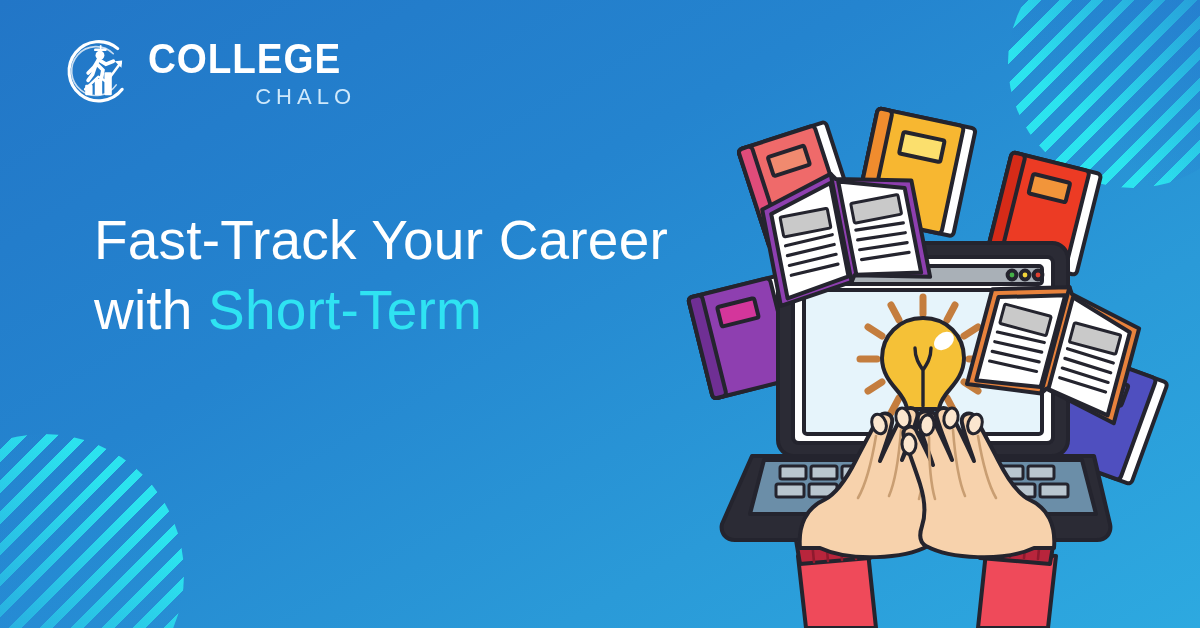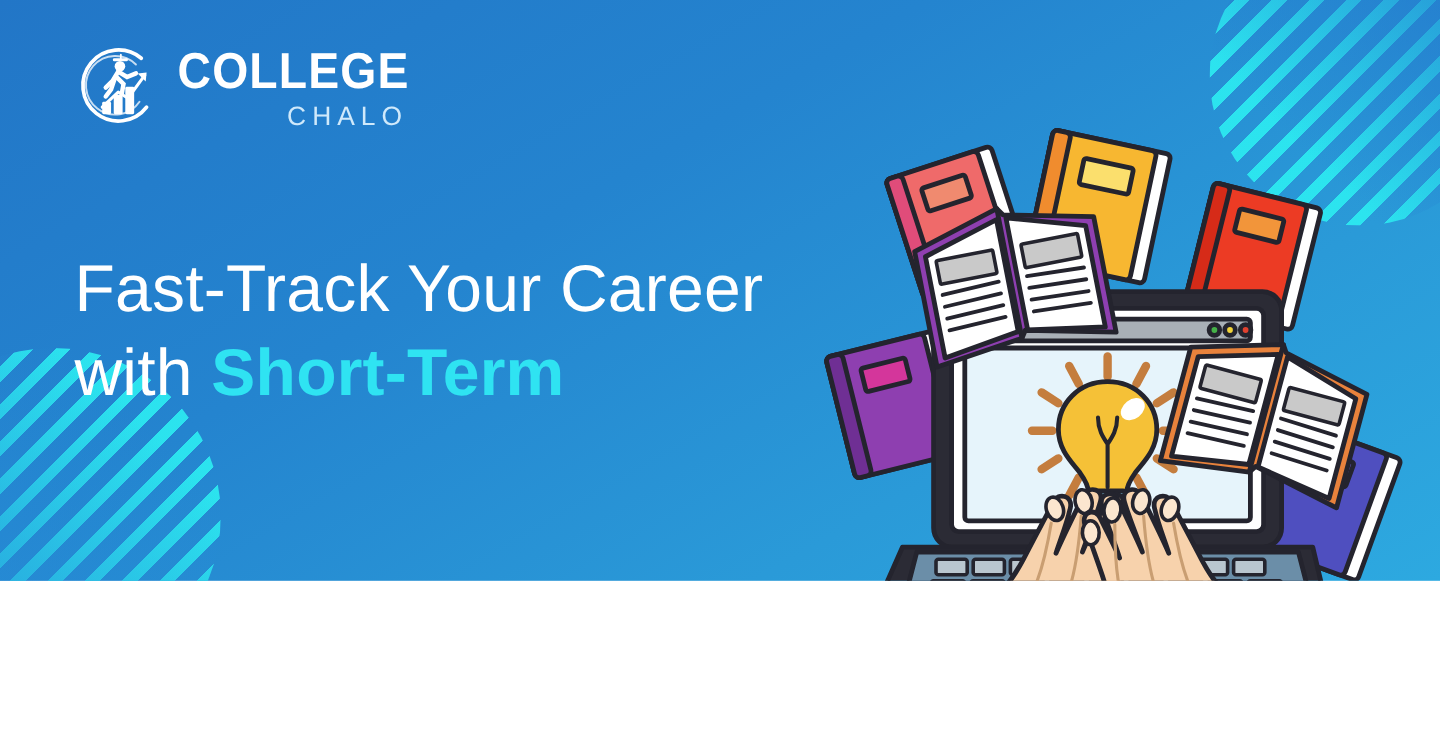--- a/index.html
+++ b/index.html
@@ -1,21 +1,21 @@
 <!DOCTYPE html>
 <html><head>
 <meta charset="utf-8">
 <style>
   html,body{margin:0;padding:0;}
   body{
     width:1200px;height:628px;overflow:hidden;
     font-family:"Liberation Sans","DejaVu Sans",sans-serif;
   }
   #banner{
-    position:relative;width:1200px;height:484px;overflow:hidden;
+    position:relative;width:1200px;height:628px;overflow:hidden;
     background:linear-gradient(150deg,#2276c7 0%,#2484cf 38%,#2a9ad8 72%,#2da9e0 100%);
   }
 
   
   .deco{position:absolute;border-radius:50%;overflow:hidden;}
   .deco .stripes{
     position:absolute;inset:0;
     background:repeating-linear-gradient(
       -45deg,
       rgba(44,232,240,.95) 0px, rgba(44,232,240,.95) 9px,
@@ -33,31 +33,31 @@
   #logo{position:absolute;left:60px;top:36px;display:flex;align-items:center;gap:14px;}
   #logo-mark{width:74px;height:74px;flex:0 0 auto;}
   #logo-words{display:flex;flex-direction:column;align-items:flex-end;line-height:1;}
   #logo-college{
     font-size:42px;font-weight:700;color:#ffffff;letter-spacing:1px;
     font-family:"Liberation Sans Narrow","Liberation Sans",sans-serif;
     transform:scaleX(.92);transform-origin:left center;
   }
   #logo-chalo{
     font-size:22px;font-weight:400;color:#cfe9fb;letter-spacing:5px;
-    margin-top:6px;margin-right:18px;
+    margin-top:6px;margin-right:2px;
   }
 
   
   #headline{
     position:absolute;left:62px;top:205px;width:660px;
     font-size:55px;line-height:1.28;font-weight:400;color:#ffffff;
     letter-spacing:.2px;
   }
-  #headline .hl{color:#2fe3f2;font-weight:700;}
-  #headline .line{display:block;white-space:nowrap;}
+  #headline .hl{color:#2fe3f2;font-weight:400;}
+  #headline .line{display:block;white-space:nowrap;margin-left:32px;}
 
   
   #art{position:absolute;right:0;top:0;width:520px;height:628px;}
   #art svg{display:block;width:100%;height:100%;}
 </style>
 </head>
 <body>
 
 <div id="banner">
 

